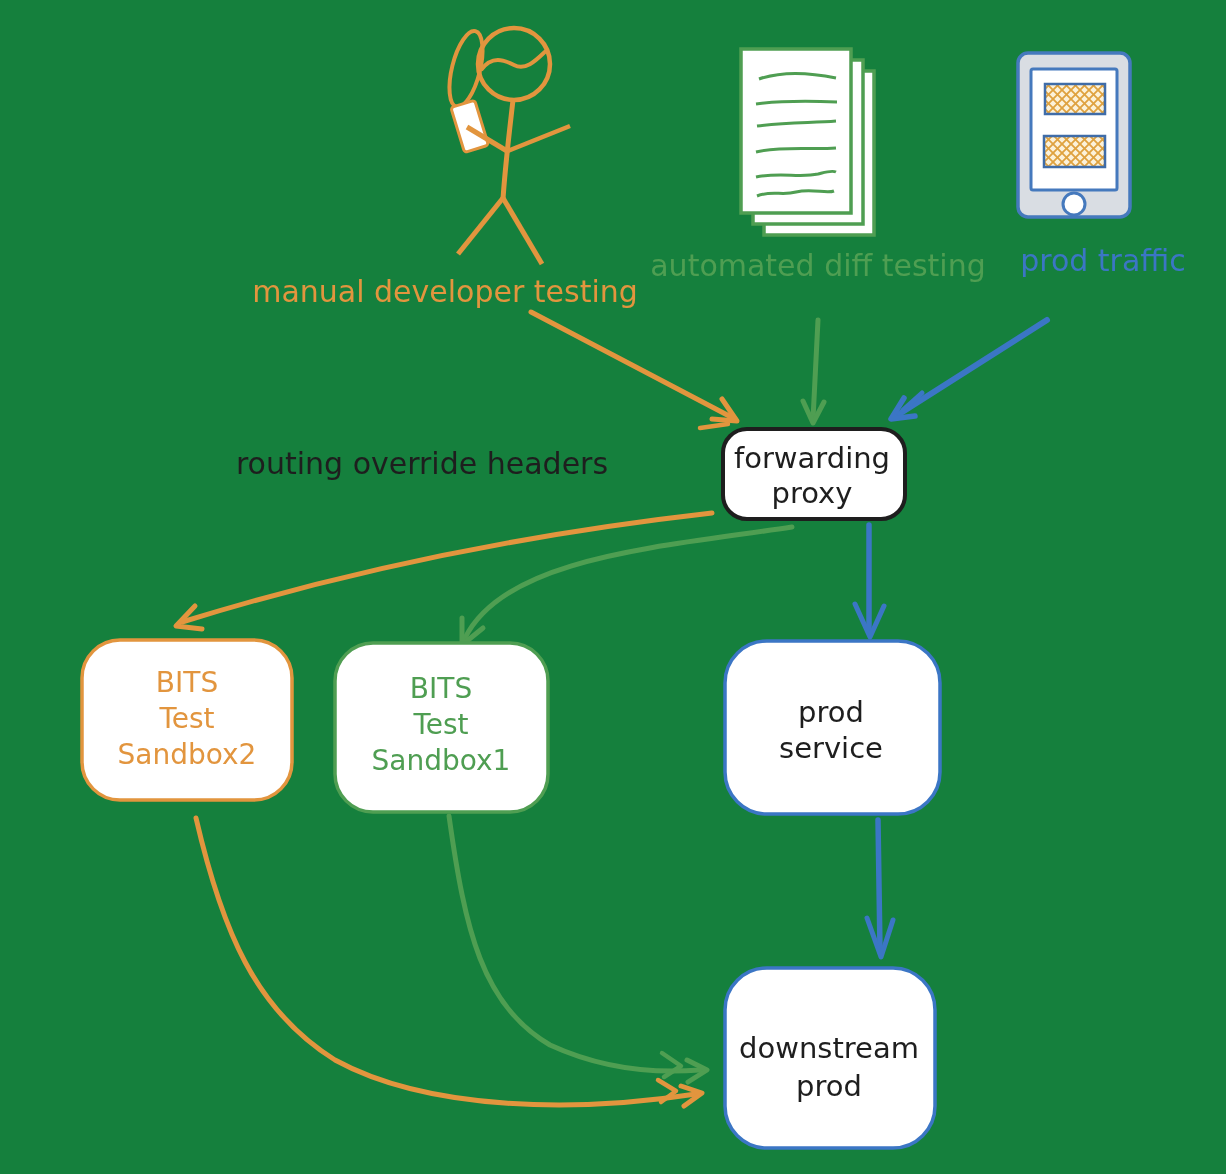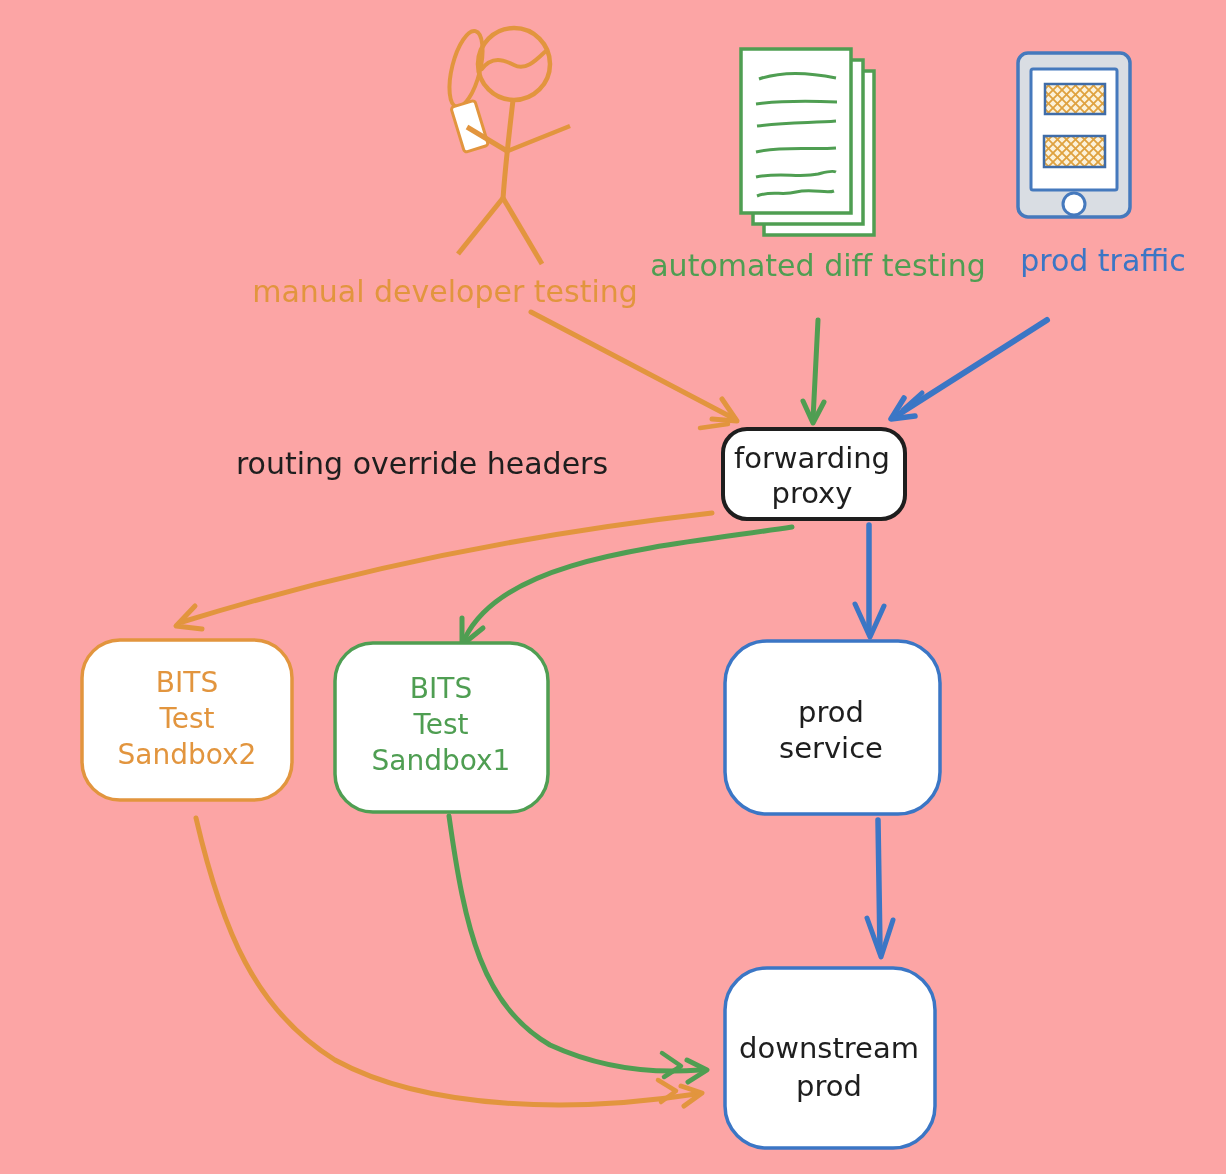--- a/index.html
+++ b/index.html
@@ -1,16 +1,16 @@
 <!DOCTYPE html>
 <html><head>
 <meta charset="utf-8">
 <style>
   html,body{margin:0;padding:0;background:#ffffff;}
-  .stage{position:relative;width:1226px;height:1174px;background:#fca5a5;overflow:hidden;}
+  .stage{position:relative;width:1226px;height:1174px;background:#15803d;overflow:hidden;}
   svg{display:block;}
   text{font-family:"DejaVu Sans","Liberation Sans",sans-serif;}
   .t-label{font-size:30px;}
   .t-annot{font-size:30px;fill:#1e1e1e;}
   .t-node{font-size:29px;fill:#1e1e1e;}
   .t-node-orange{font-size:28px;fill:#e2953e;}
   .t-node-green{font-size:28px;fill:#4f9e52;}
   .o{stroke:#e2953e;}
   .g{stroke:#4f9e52;}
   .b{stroke:#3b76c5;}

